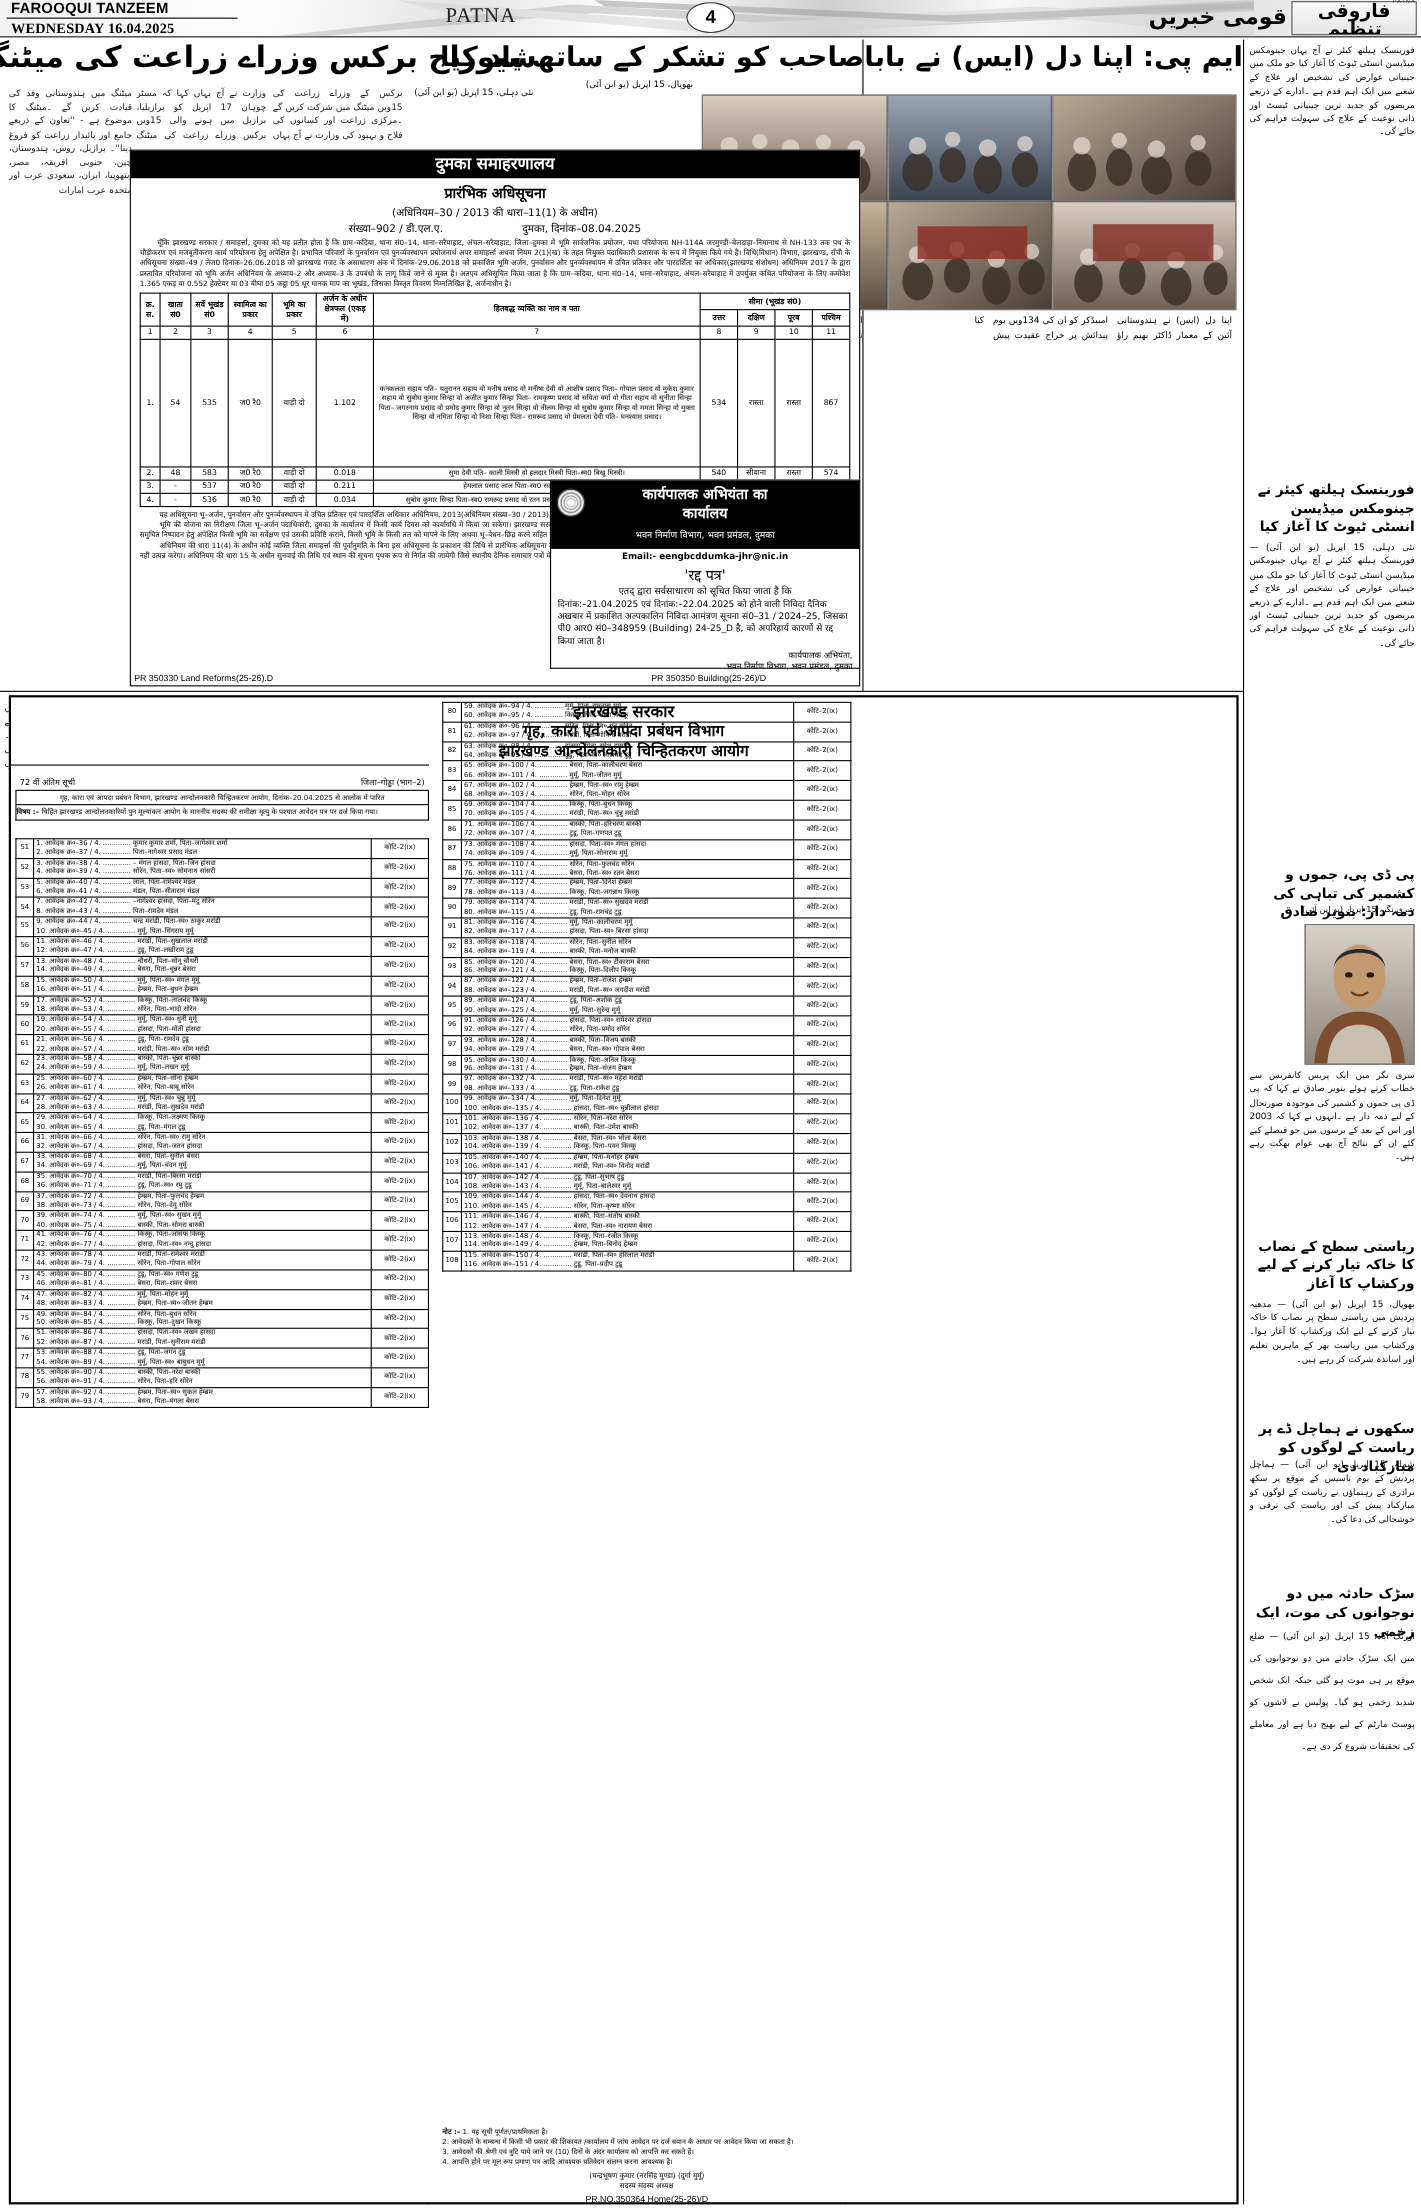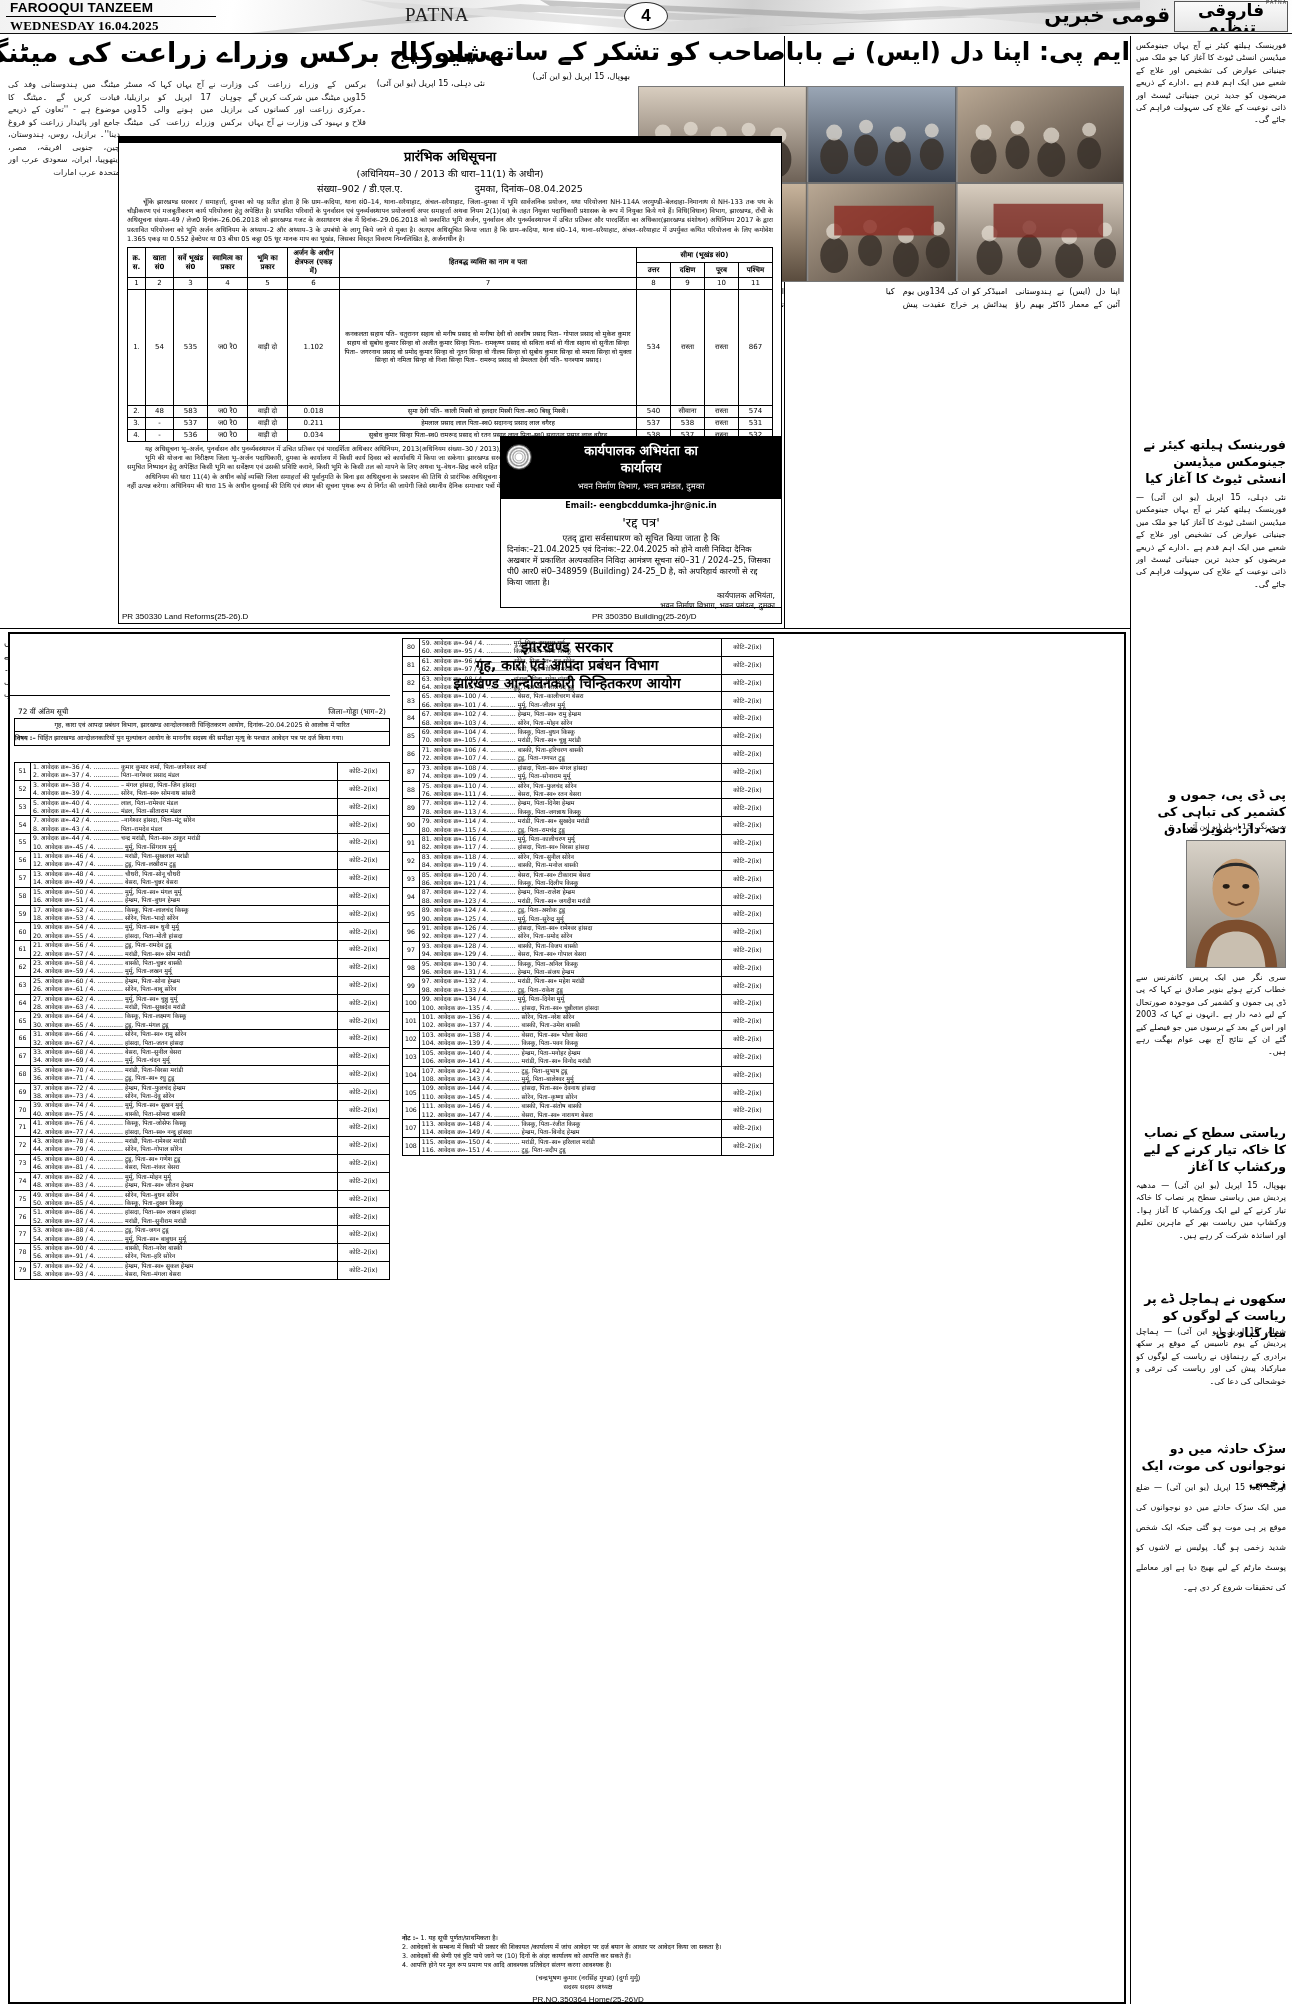--- a/index.html
+++ b/index.html
@@ -250,20 +250,21 @@
 
 <div class="txtblock urdu" style="left:790px; top:285px; width:330px; height:335px;">
   <div style="font-size:8.2px; line-height:12.6px; column-count:3; column-gap:8px;">اپنا دل (ایس) نے ہندوستانی آئین کے معمار ڈاکٹر بھیم راؤ امبیڈکر کو ان کی 134ویں یوم پیدائش پر خراج عقیدت پیش کیا</div>
 </div>
 <div class="txtblock urdu" style="left:638px; top:285px; width:146px; height:335px;">
   <div style="font-size:8.2px; line-height:12.6px;">ایم پی: اپنا دل (ایس) نے باباصاحب کو تشکر کے ساتھ یاد کیا</div>
 </div>
 
 <div class="notice" style="left:118px; top:136px; width:664px; height:488px;">
   <div class="notice-hdr" style="font-size:15px; line-height:19px;">
+    <div>दुमका समाहरणालय</div>
   </div>
   <div style="padding:4px 8px 2px 8px;">
     <div class="notice-sub" style="font-size:13px; font-weight:bold; margin-bottom:2px;">प्रारंभिक अधिसूचना</div>
     <div class="notice-sub" style="font-size:9.5px;">(अधिनियम–30 / 2013 की धारा–11(1) के अधीन)</div>
     <div style="display:flex; justify-content:center; gap:72px; font-size:9.5px; font-family:'DejaVu Sans',sans-serif; margin-top:2px;">
       <span>संख्या–902 / डी.एल.ए.</span>
       <span>दुमका, दिनांक–08.04.2025</span>
     </div>
     <div class="hindi" style="font-size:6.6px; line-height:9.2px; text-align:justify; text-indent:16px; margin-top:3px;">चूँकि झारखण्ड सरकार / समाहर्त्ता, दुमका को यह प्रतीत होता है कि ग्राम–कदिया, थाना सं0–14, थाना–सरैयाहाट, अंचल–सरैयाहाट, जिला–दुमका में भूमि सार्वजनिक प्रयोजन, यथा परियोजना NH-114A जरमुण्डी–बेलदाहा–निमानाथ से NH-133 तक पथ के चौड़ीकरण एवं मजबूतीकरण कार्य परियोजना हेतु अपेक्षित है। प्रभावित परिवारों के पुनर्वासन एवं पुनर्व्यवस्थापन प्रयोजनार्थ अपर समाहर्त्ता अथवा नियम 2(1)(ख) के तहत नियुक्त पदाधिकारी प्रशासक के रूप में नियुक्त किये गये हैं। विधि(विधान) विभाग, झारखण्ड, राँची के अधिसूचना संख्या–49 / लेज0 दिनांक–26.06.2018 जो झारखण्ड गजट के असाधारण अंक में दिनांक–29.06.2018 को प्रकाशित भूमि अर्जन, पुनर्वासन और पुनर्व्यवस्थापन में उचित प्रतिकर और पारदर्शिता का अधिकार(झारखण्ड संशोधन) अधिनियम 2017 के द्वारा प्रस्तावित परियोजना को भूमि अर्जन अधिनियम के अध्याय–2 और अध्याय–3 के उपबंधो के लागू किये जाने से मुक्त है। अतएव अधिसूचित किया जाता है कि ग्राम–कदिया, थाना सं0–14, थाना–सरैयाहाट, अंचल–सरैयाहाट में उपर्युक्त कथित परियोजना के लिए कमोवेश 1.365 एकड़ या 0.552 हेक्टेयर या 03 बीघा 05 कट्ठा 05 धूर मानक माप का भूखंड, जिसका विस्तृत विवरण निम्नलिखित है, अर्जनाधीन है।</div>
 

